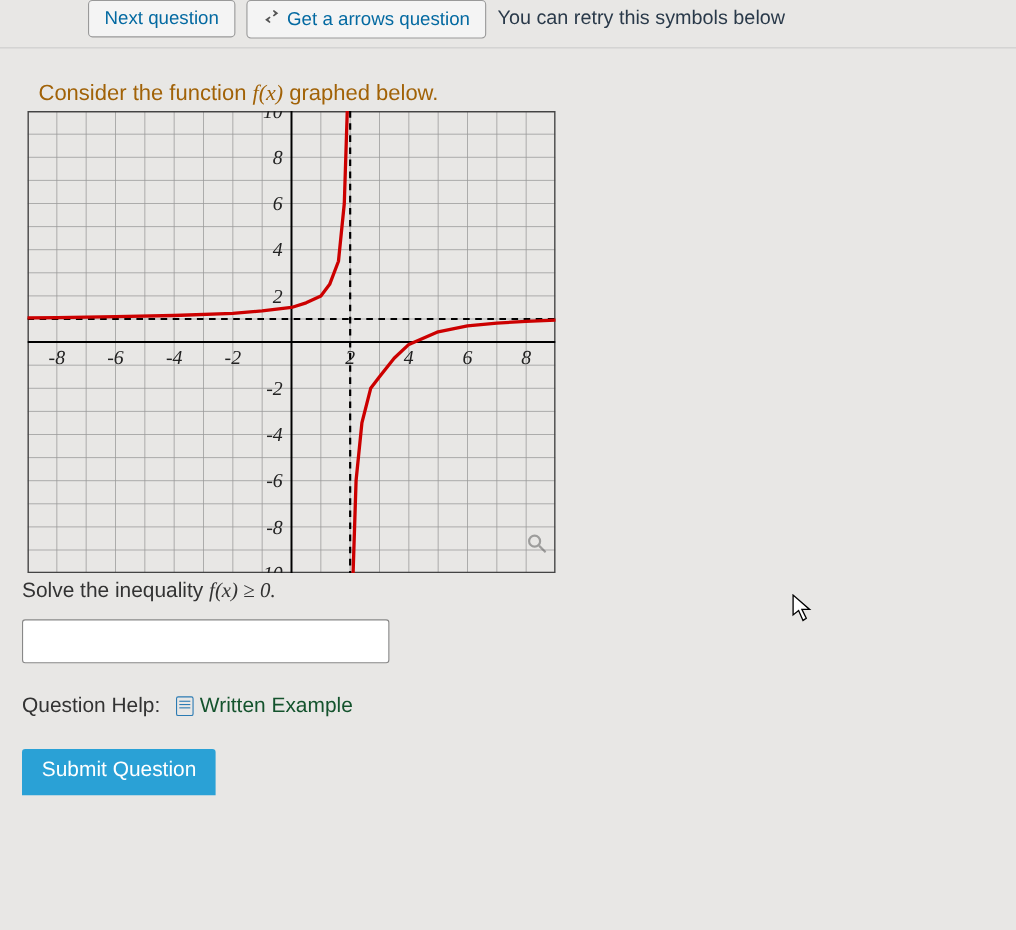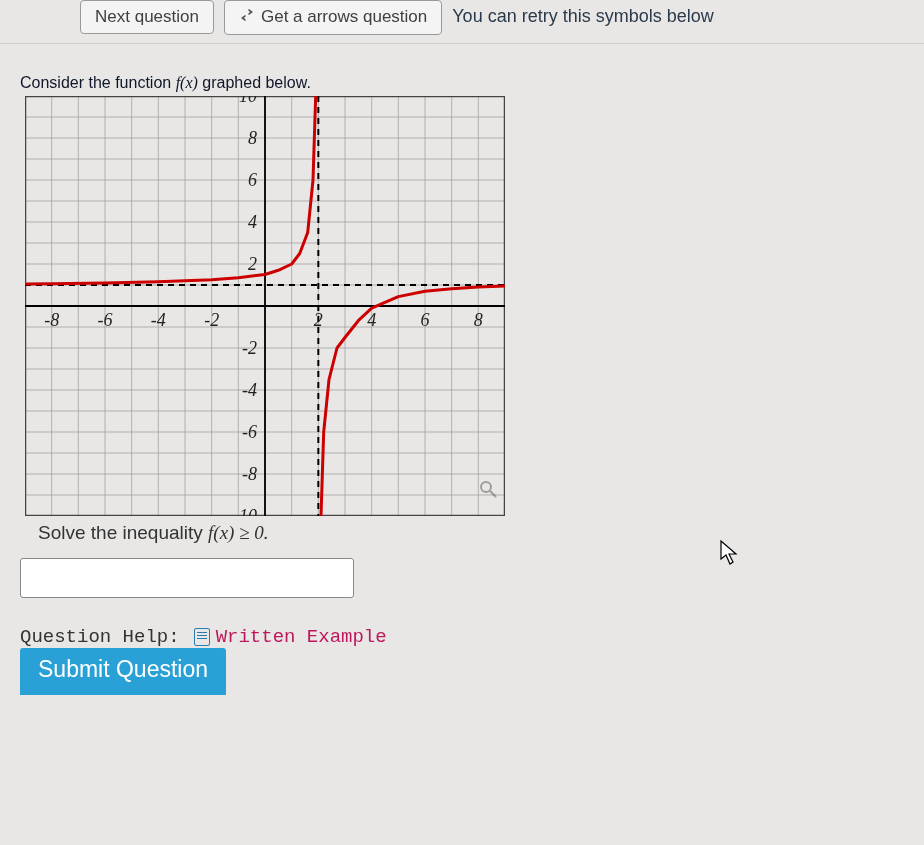--- a/index.html
+++ b/index.html
@@ -15,99 +15,99 @@
   }
   .topbar {
     padding: 0 10px 8px 80px;
     display: flex;
     align-items: flex-start;
     gap: 10px;
     border-bottom: 1px solid #ccc;
   }
   .btn {
     display: inline-flex;
-    align-items: flex-start;
+    align-items: flex-end;
     gap: 6px;
     border: 1px solid #999;
     background: #f4f4f4;
     padding: 6px 14px;
     border-radius: 4px;
     font-size: 17px;
-    color: #404040;
+    color: #0369a1;
     cursor: pointer;
   }
   .retry-text {
     font-size: 18px;
     color: #2a3a4a;
     padding-top: 6px;
   }
   .content {
     padding: 30px 20px 0 20px;
   }
   .prompt1 {
-    font-size: 16px;
-    color: #0f172a;
+    font-size: 20px;
+    color: #a16207;
     margin-bottom: 4px;
+    margin-left: 15px;
   }
   .mathvar { font-style: italic; font-family: "Times New Roman", serif; }
   .graph-wrap {
     position: relative;
     width: 480px;
     height: 420px;
     margin-left: 5px;
   }
   .graph-svg { display:block; }
   .prompt2, .prompt3, .prompt4 {
     font-size: 19px;
     color: #333;
     margin-top: 6px;
-    margin-left: 18px;
   }
   .prompt3 { margin-top: 22px; }
   .prompt4 { margin-top: 2px; }
   .answer-input {
     margin-top: 14px;
     width: 320px;
     height: 34px;
     border: 1px solid #888;
     background: #fff;
     border-radius: 3px;
     font-size: 16px;
     padding: 2px 6px;
   }
   .help-row {
     margin-top: 28px;
     font-size: 19px;
     color: #333;
     display: flex;
     align-items: flex-end;
     gap: 14px;
-    font-family: Liberation Mono, monospace;
   }
   .help-link {
-    color: #be185d;
+    color: #14532d;
     cursor: pointer;
     display: inline-flex;
     align-items: center;
     gap: 6px;
   }
   .doc-icon {
     display:inline-block; width:14px; height:16px;
     border:1px solid #2b7bb3; border-radius:2px;
     position:relative;
   }
   .doc-icon::after{
     content:""; position:absolute; left:2px; right:2px; top:3px; height:1px; background:#2b7bb3;
     box-shadow: 0 3px 0 #2b7bb3, 0 6px 0 #2b7bb3;
   }
   .submit-btn {
+    margin-top: 28px;
     display: inline-block;
     background: #2aa1d6;
     color: #fff;
-    font-size: 23px;
+    font-size: 19px;
     padding: 8px 18px 12px 18px;
     border: none;
     border-radius: 3px 3px 0 0;
     cursor: pointer;
     font-weight: 500;
   }
   .magnify {
     position:absolute;
     right: 8px; bottom: 18px;
     width:18px; height:18px;

